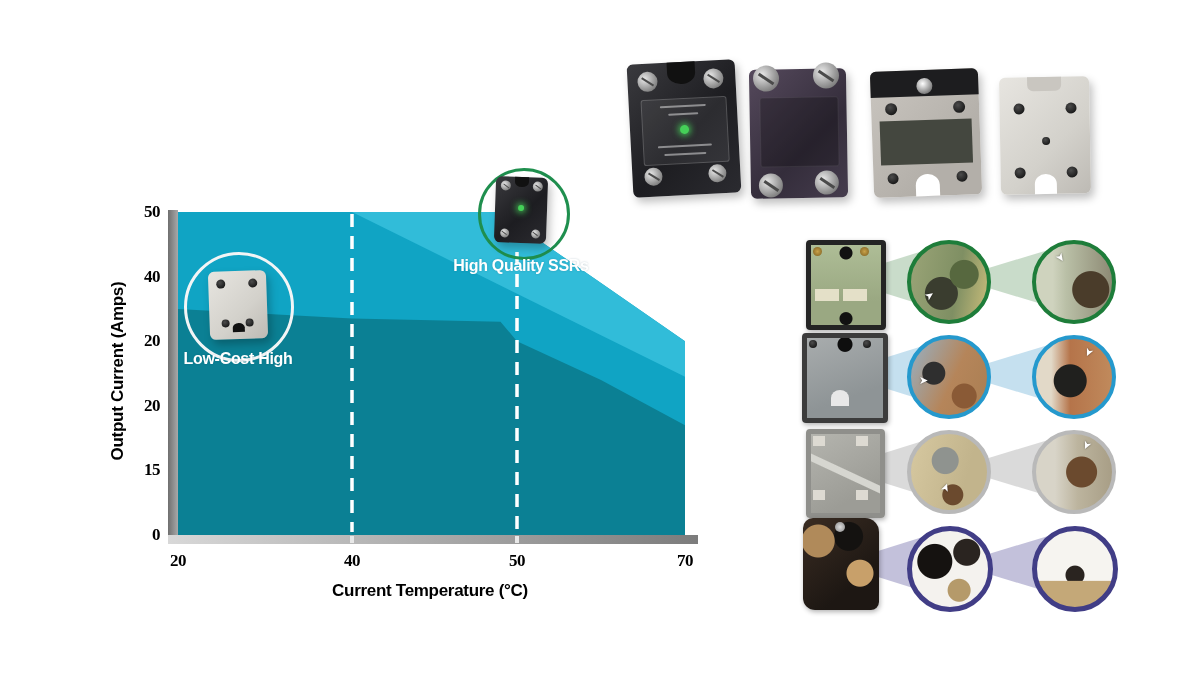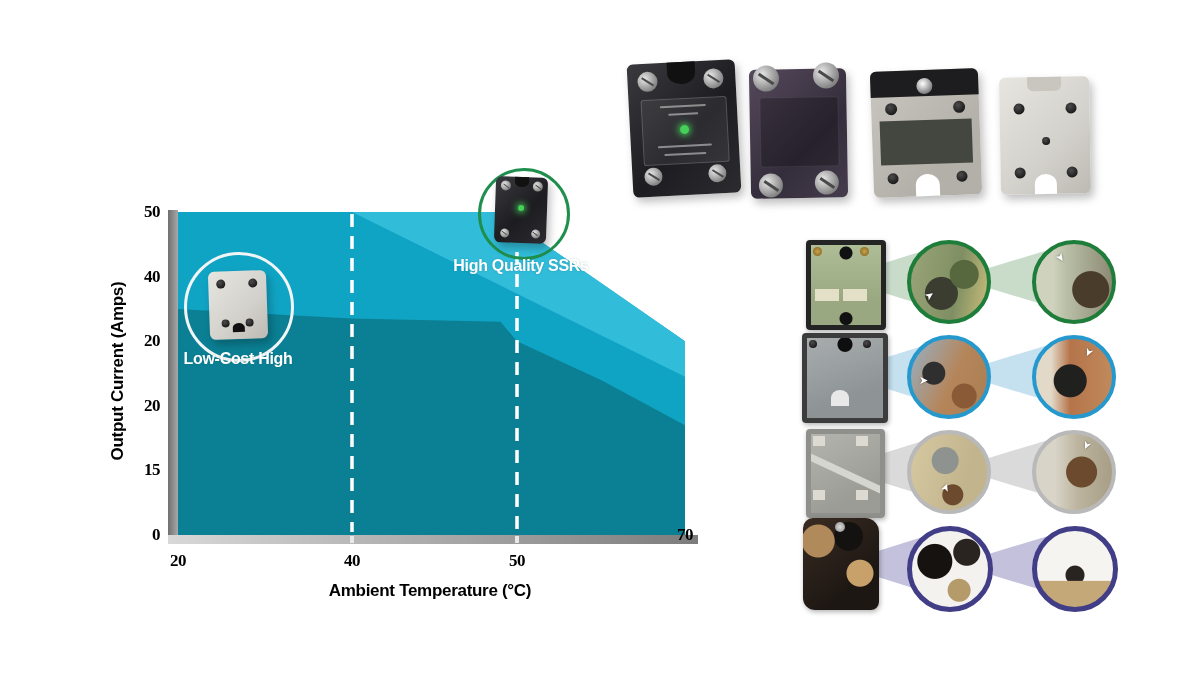--- a/index.html
+++ b/index.html
@@ -89,33 +89,33 @@
     <polygon points="982,270 1068,244 1068,312 982,286" fill="var(--beam-green)"></polygon>
     <polygon points="878,360 945,339 945,407 878,386" fill="var(--beam-blue)"></polygon>
     <polygon points="982,365 1068,339 1068,407 982,381" fill="var(--beam-blue)"></polygon>
     <polygon points="878,455 945,434 945,502 878,481" fill="var(--beam-gray)"></polygon>
     <polygon points="982,460 1068,434 1068,502 982,476" fill="var(--beam-gray)"></polygon>
     <polygon points="878,551 945,530 945,598 878,577" fill="var(--beam-navy)"></polygon>
     <polygon points="982,556 1068,530 1068,598 982,572" fill="var(--beam-navy)"></polygon>
   </svg>
 
   <div class="axis-label ylabel">Output Current (Amps)</div>
-  <div class="axis-label xlabel">Ambient Temperature (°C)</div>
+  <div class="axis-label xlabel">Current Temperature (°C)</div>
 
   <span class="tick ytick" style="left:118px;top:202px;">50</span>
   <span class="tick ytick" style="left:118px;top:267px;">40</span>
   <span class="tick ytick" style="left:118px;top:331px;">20</span>
   <span class="tick ytick" style="left:118px;top:396px;">20</span>
   <span class="tick ytick" style="left:118px;top:460px;">15</span>
   <span class="tick ytick" style="left:118px;top:525px;">0</span>
 
   <span class="tick xtick" style="left:158px;top:551px;">20</span>
   <span class="tick xtick" style="left:332px;top:551px;">40</span>
   <span class="tick xtick" style="left:497px;top:551px;">50</span>
-  <span class="tick xtick" style="left:665px;top:525px;">70</span>
+  <span class="tick xtick" style="left:665px;top:551px;">70</span>
 
   <div class="callout white-ring" style="left:184px;top:252px;width:104px;height:104px;"></div>
   <div class="ssr ssr-white" style="left:209px;top:271px;width:58px;height:68px;transform:rotate(-2deg);">
     <div class="hole" style="left:8px;top:8px;width:9px;height:9px;"></div>
     <div class="hole" style="left:40px;top:8px;width:9px;height:9px;"></div>
     <div class="hole" style="left:12px;top:48px;width:8px;height:8px;"></div>
     <div class="hole" style="left:36px;top:48px;width:8px;height:8px;"></div>
     <div class="notch" style="left:23px;top:52px;width:12px;height:9px;border-radius:50% 50% 0 0;"></div>
   </div>
   <div class="annot" style="left:156px;top:350px;width:164px;">Low-Cost High</div>

